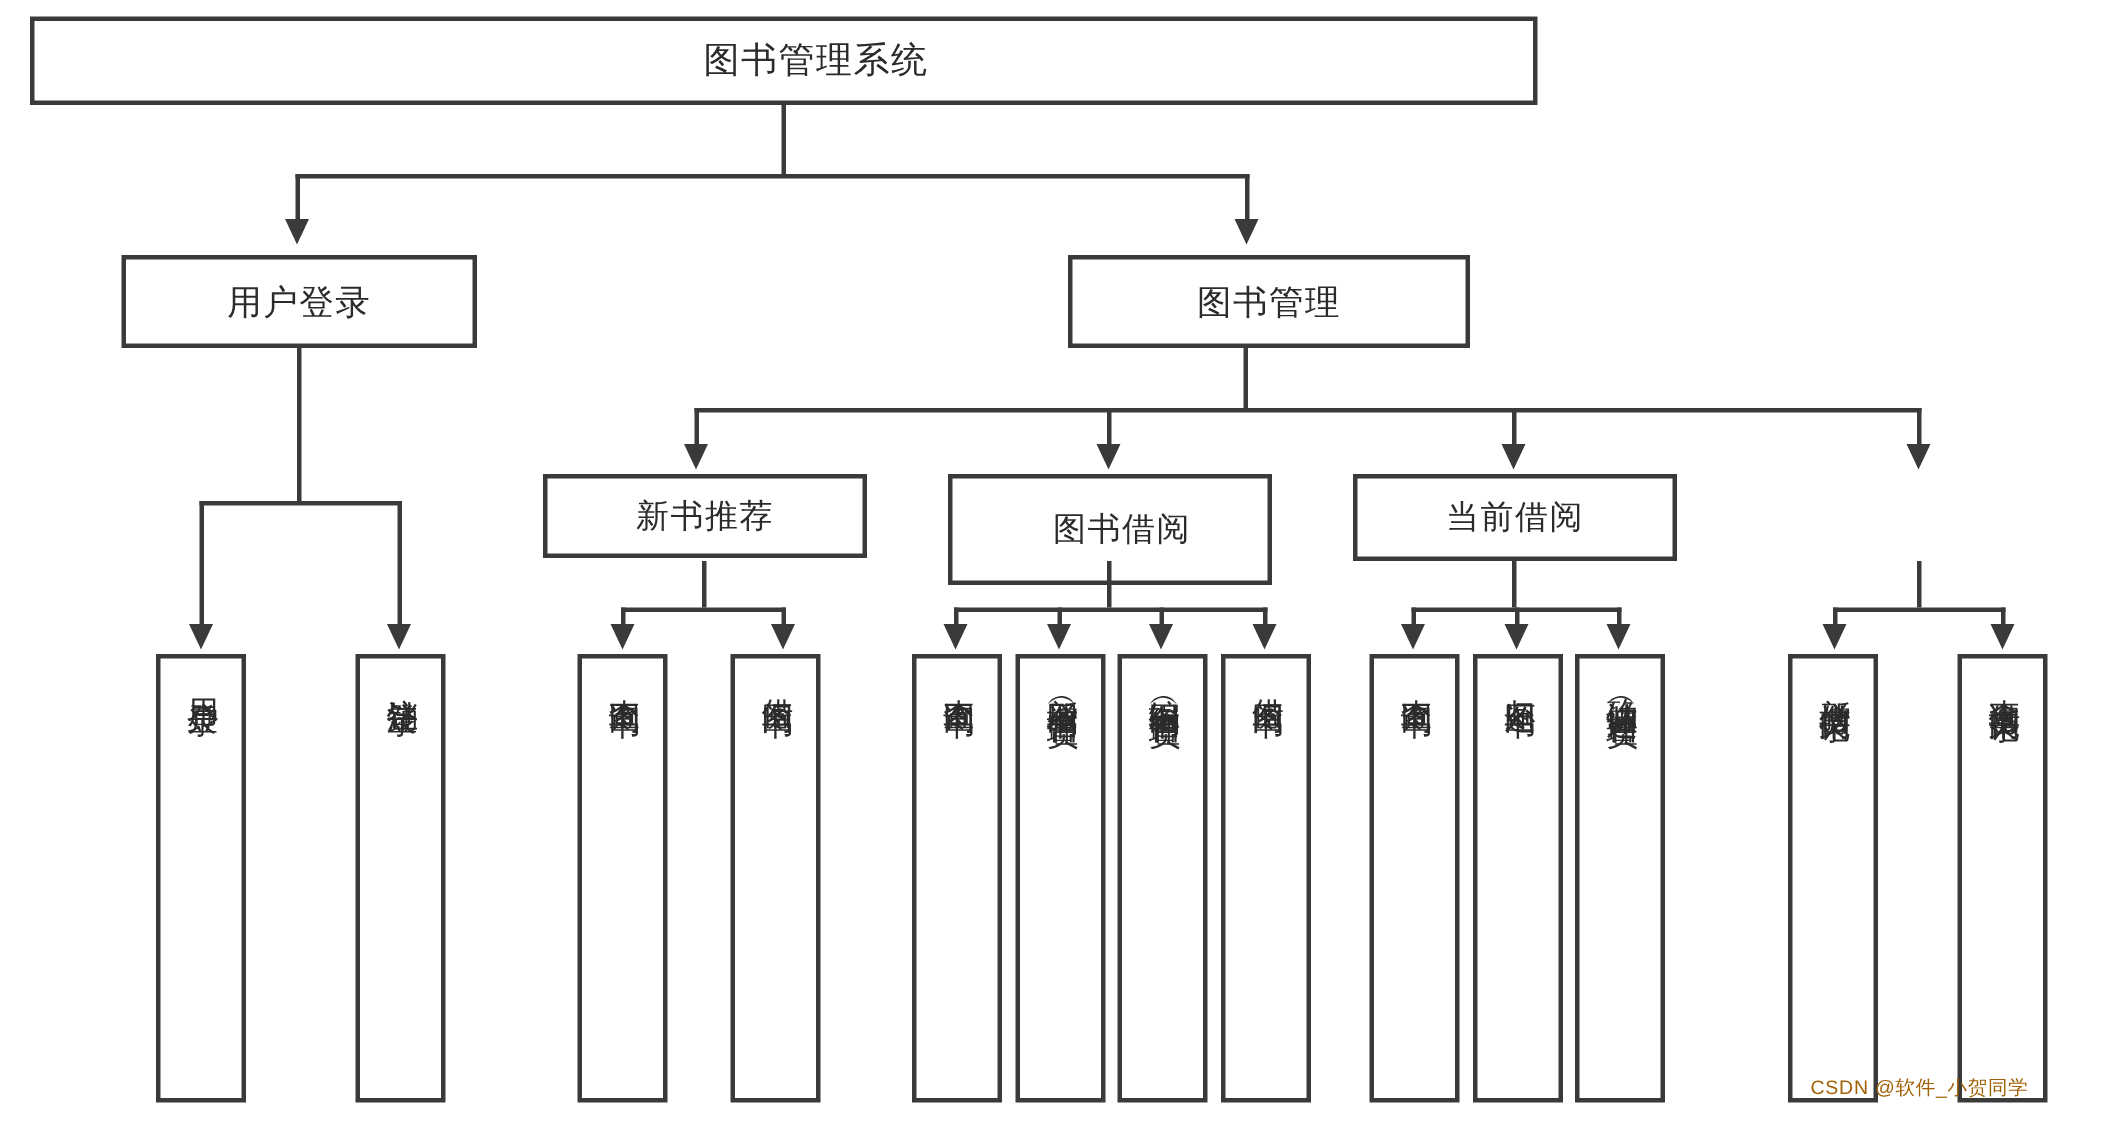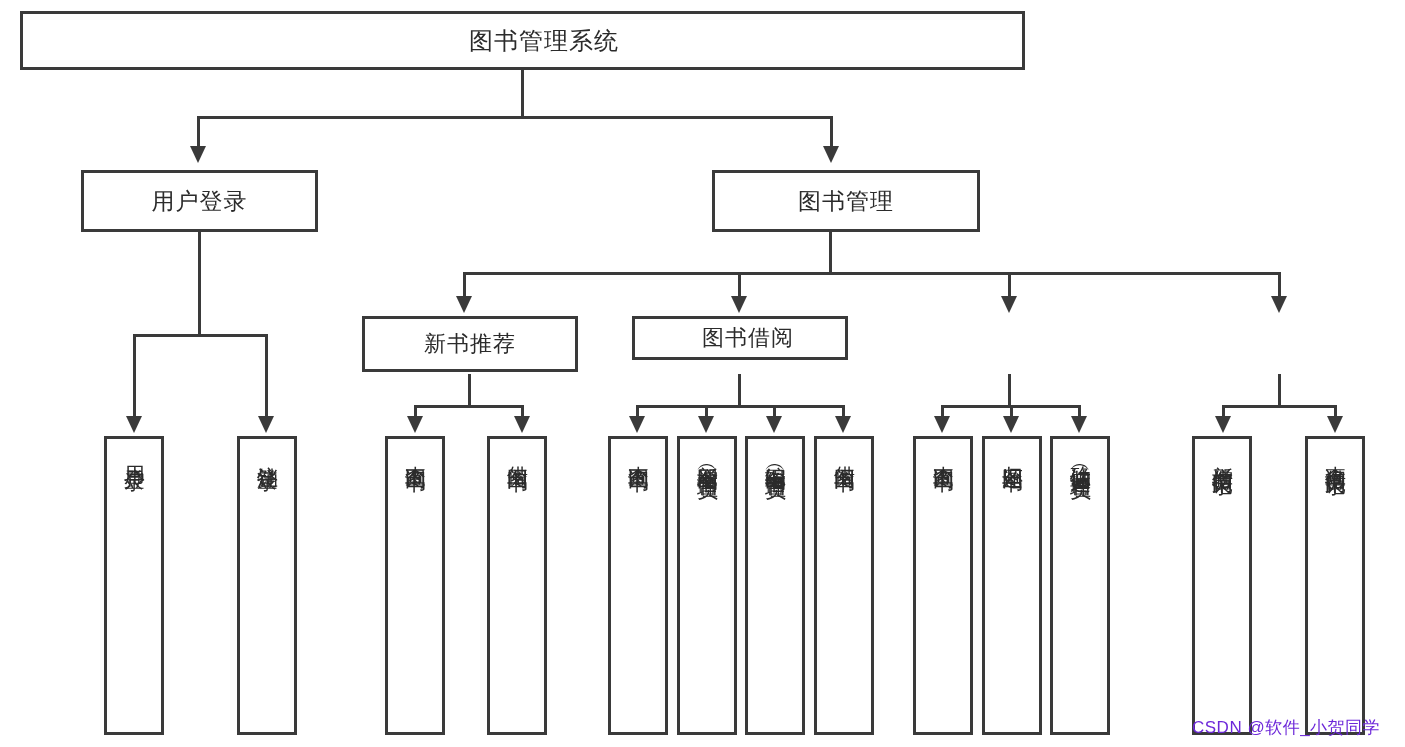--- a/index.html
+++ b/index.html
@@ -76,25 +76,26 @@
     width: 0;
     height: 0;
     border-left: 8px solid transparent;
     border-right: 8px solid transparent;
     border-top: 17px solid #3a3a3a;
   }
 
   
   #watermark {
     position: absolute;
-    color: #6d28d9;
-    font-size: 17px;
+    color: #a16207;
+    font-size: 13px;
     letter-spacing: 0.5px;
     white-space: nowrap;
     user-select: none;
+    margin-left: 15px;
   }
 </style>
 </head>
 <body>
 
 <div id="canvas">
 
   <div class="node root" style="left:20px; top:11px; width:1005px; height:59px;">
     <span class="node-label">图书管理系统</span>
   </div>
@@ -134,22 +135,25 @@
 
   <div class="vline" style="left:1008px; top:272px; width:3px; height:27px;"></div>
   <div class="arrow" style="left:1001px; top:296px;"></div>
 
   <div class="vline" style="left:1278px; top:272px; width:3px; height:27px;"></div>
   <div class="arrow" style="left:1271px; top:296px;"></div>
 
   <div class="node level2" style="left:362px; top:316px; width:216px; height:56px;">
     <span class="node-label">新书推荐</span>
   </div>
-  <div class="node level2" style="left:632px; top:316px; width:216px; height:44px;padding-left:16px;">
+  <div class="node level2" style="left:632px; top:316px; width:216px; height:74px;padding-left:16px;">
     <span class="node-label">图书借阅</span>
+  </div>
+  <div class="node level2" style="left:902px; top:316px; width:216px; height:58px;">
+    <span class="node-label">当前借阅</span>
   </div>
 
   <div class="vline" style="left:468px; top:374px; width:3px; height:31px;"></div>
   <div class="hline" style="left:414px; top:405px; width:110px; height:3px;"></div>
   <div class="vline" style="left:414px; top:405px; width:3px; height:14px;"></div>
   <div class="arrow" style="left:407px; top:416px;"></div>
   <div class="vline" style="left:521px; top:405px; width:3px; height:14px;"></div>
   <div class="arrow" style="left:514px; top:416px;"></div>
 
   <div class="vline" style="left:738px; top:374px; width:3px; height:31px;"></div>

